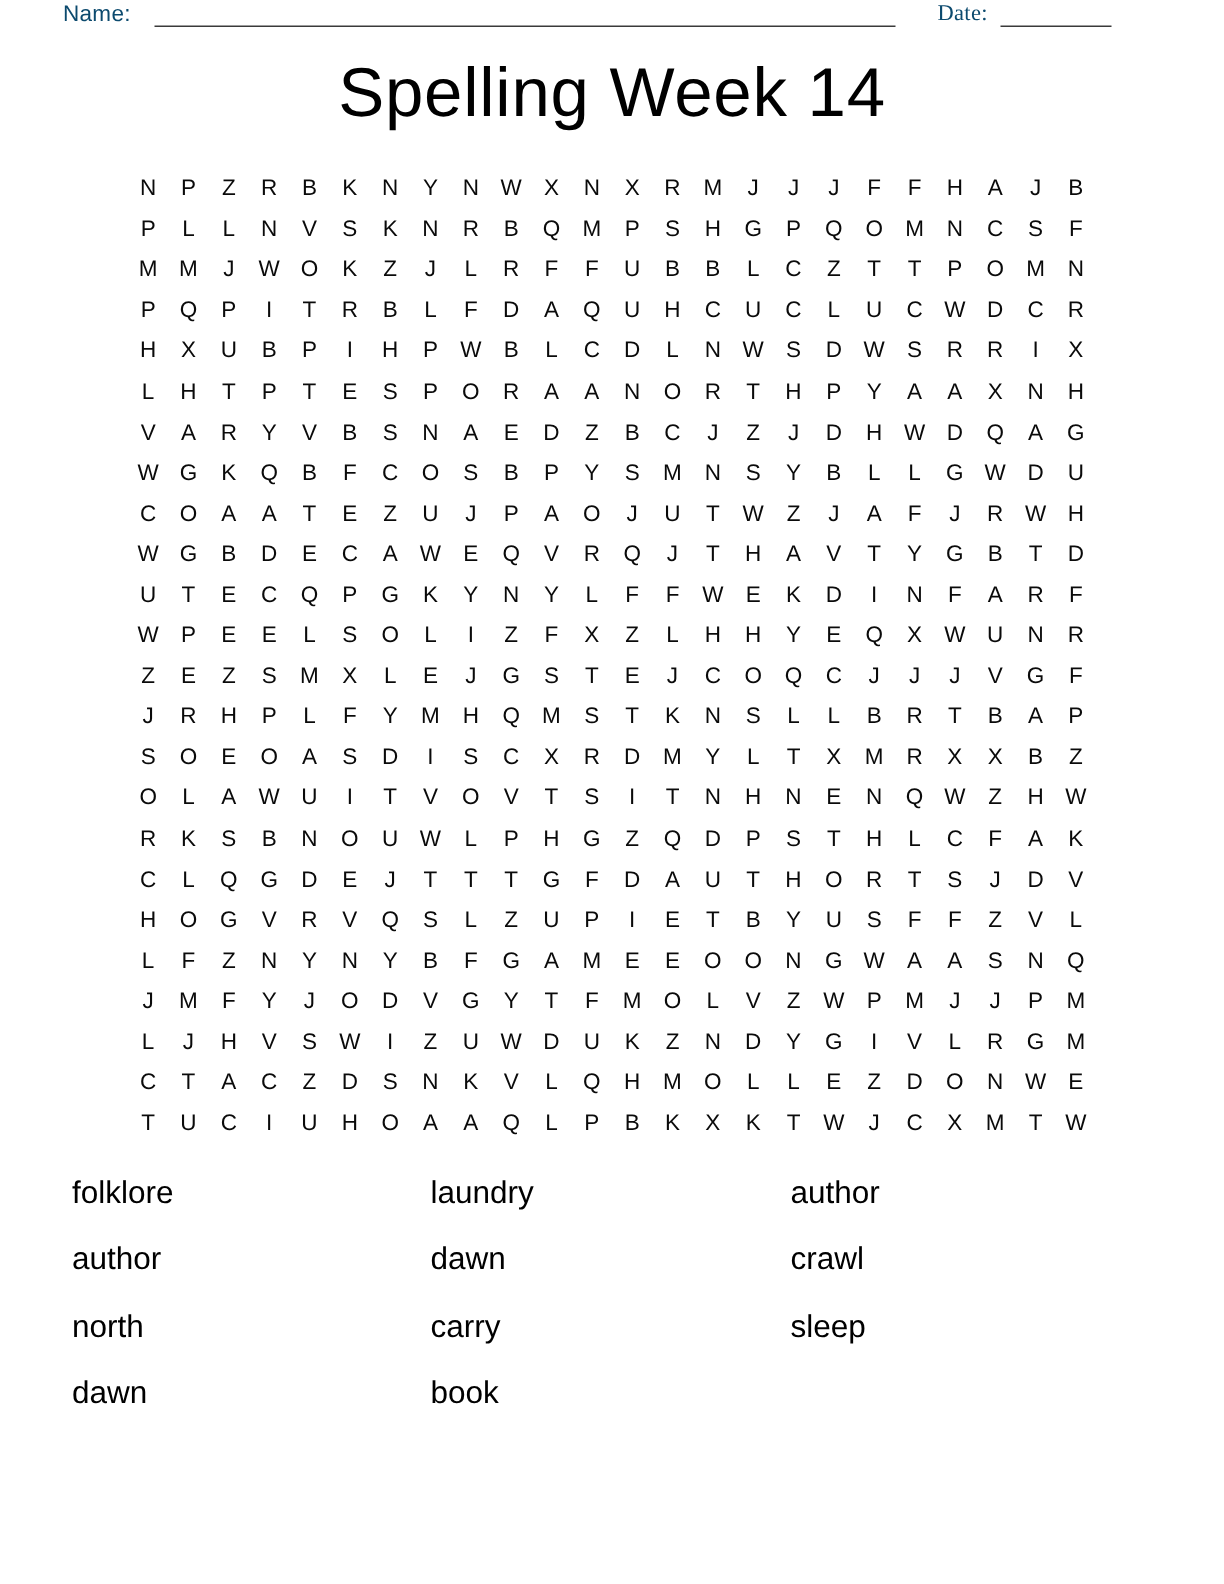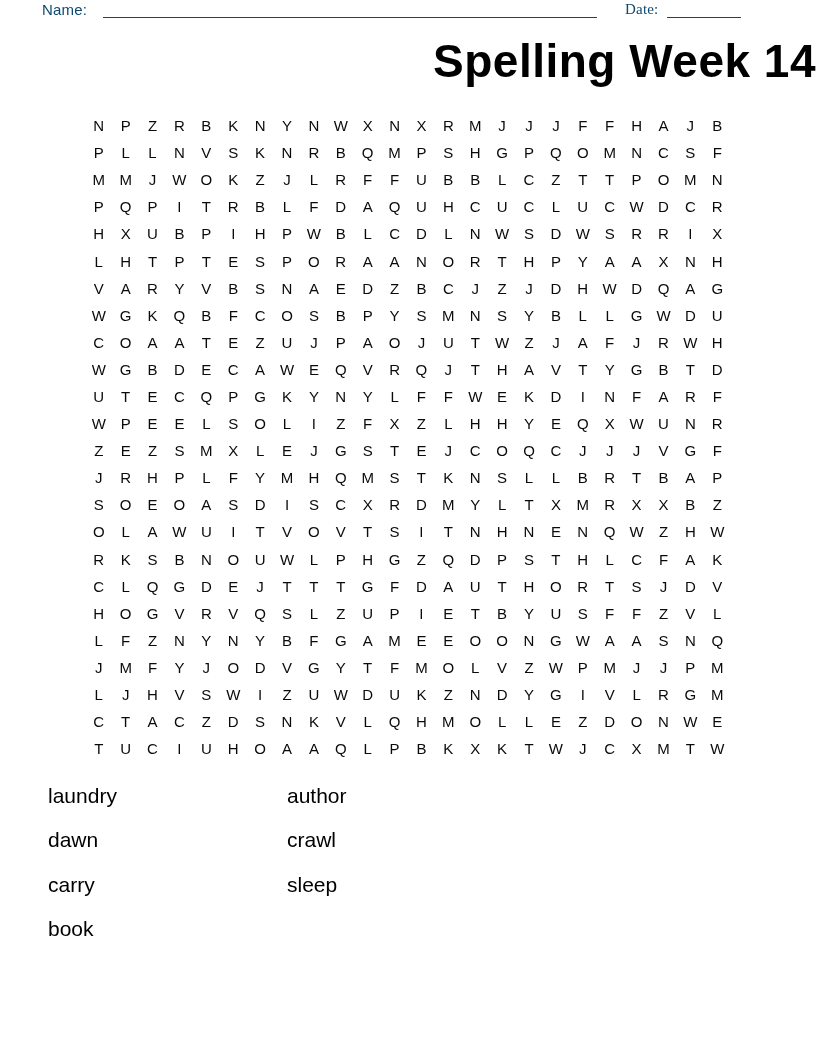--- a/index.html
+++ b/index.html
@@ -25,23 +25,23 @@
     border-bottom: 1.6px solid #3a3a3a;
     height: 0;
   }
   #name-line { left: 103px; width: 494px; }
   #date-line { left: 667px; width: 74px; }
 
   
   .title {
     position: absolute; top: 34px; left: 0;
     width: 816px;
-    text-align: right;
+    text-align: center;
     font-size: 46px;
-    font-weight: 700;
+    font-weight: 400;
     letter-spacing: 0.5px;
     color: #000000;
   }
 
   
   .grid {
     position: absolute;
     top: 112px;
     left: 50%;
     transform: translateX(-50%);
@@ -662,20 +662,26 @@
       <div class="cell">W</div>
       <div class="cell">J</div>
       <div class="cell">C</div>
       <div class="cell">X</div>
       <div class="cell">M</div>
       <div class="cell">T</div>
       <div class="cell">W</div>
     </div>
 
   <div class="words">
+      <div class="word-col">
+        <div class="word">folklore</div>
+        <div class="word">author</div>
+        <div class="word">north</div>
+        <div class="word">dawn</div>
+      </div>
       <div class="word-col">
         <div class="word">laundry</div>
         <div class="word">dawn</div>
         <div class="word">carry</div>
         <div class="word">book</div>
       </div>
       <div class="word-col">
         <div class="word">author</div>
         <div class="word">crawl</div>
         <div class="word">sleep</div>

